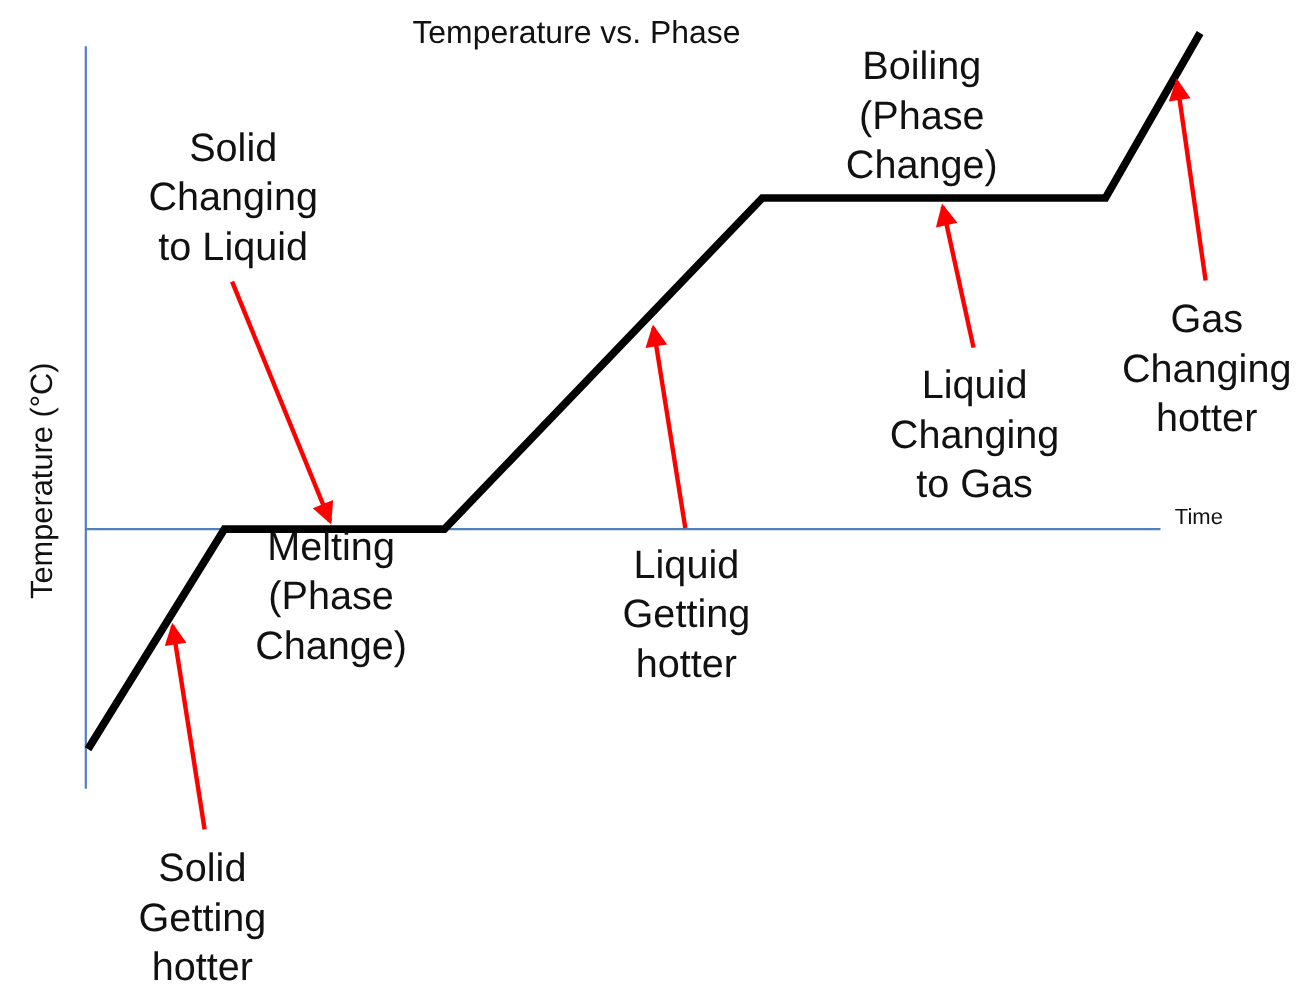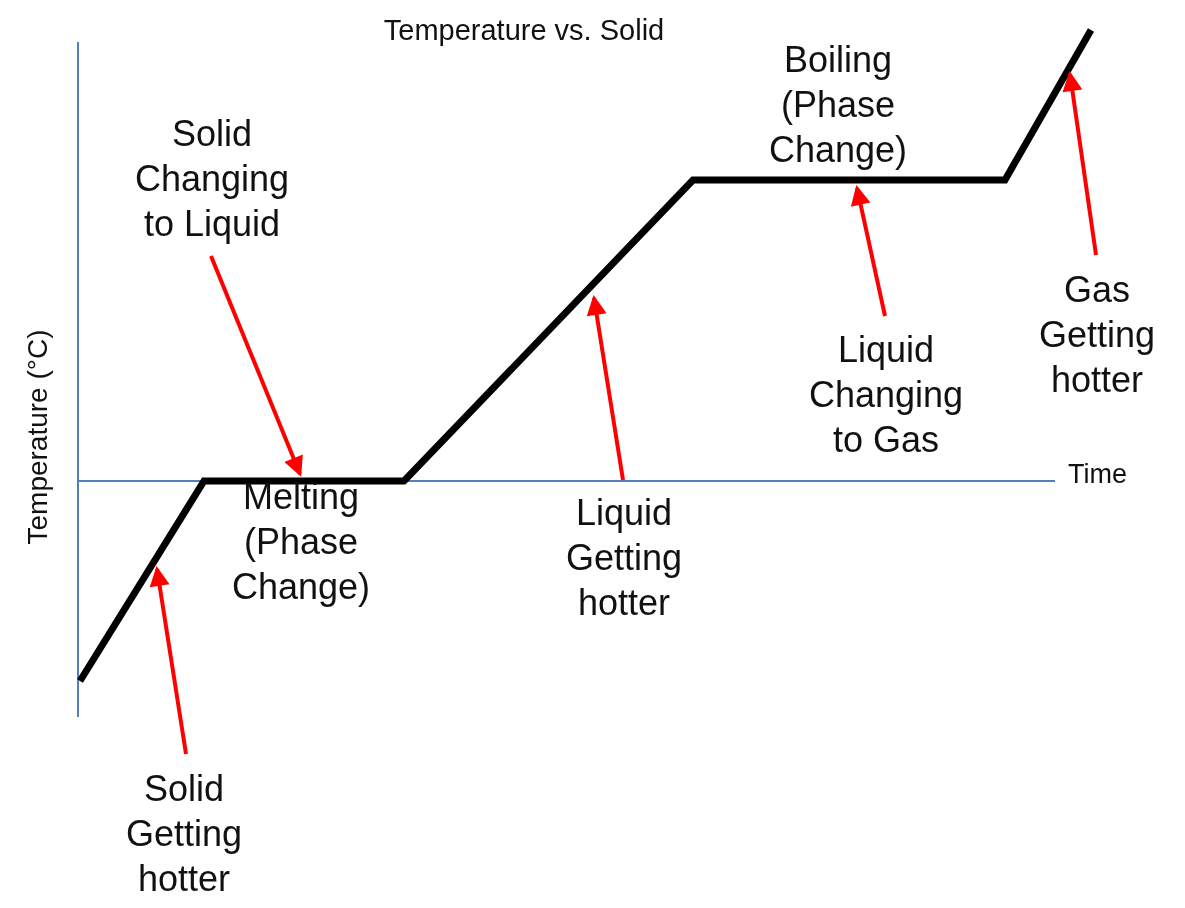--- a/index.html
+++ b/index.html
@@ -24,21 +24,21 @@
   #chart-title {
     position: absolute;
     left: 524px; top: 14px;
     transform: translateX(-50%);
     font-size: 29px;
     white-space: nowrap;
   }
   #x-axis-label {
     position: absolute;
     left: 1068px; top: 459px;
-    font-size: 27px;
+    font-size: 20px;
     white-space: nowrap;
   }
   #y-axis-label {
     position: absolute;
     left: 38px; top: 437px;
     transform: translate(-50%, -50%) rotate(-90deg);
     font-size: 28px;
     white-space: nowrap;
   }
   #lbl-solid-changing-to-liquid { left: 212px;  top: 111px; }
@@ -69,39 +69,39 @@
       </g>
     <g id="arrows-group">
         <line x1="186" y1="754" x2="157" y2="569" stroke="#ff0000" stroke-width="4" marker-end="url(#arrowhead)"></line>
         <line x1="211" y1="256" x2="300" y2="474" stroke="#ff0000" stroke-width="4" marker-end="url(#arrowhead)"></line>
         <line x1="623" y1="480" x2="594" y2="298" stroke="#ff0000" stroke-width="4" marker-end="url(#arrowhead)"></line>
         <line x1="885" y1="316" x2="857" y2="188" stroke="#ff0000" stroke-width="4" marker-end="url(#arrowhead)"></line>
         <line x1="1096" y1="255" x2="1070" y2="74" stroke="#ff0000" stroke-width="4" marker-end="url(#arrowhead)"></line>
       </g>
   </svg>
 
-  <div id="chart-title">Temperature vs. Solid</div>
+  <div id="chart-title">Temperature vs. Phase</div>
   <div id="x-axis-label">Time</div>
   <div id="y-axis-label">Temperature (°C)</div>
 
   <div class="lbl" id="lbl-solid-changing-to-liquid">Solid
 Changing
 to Liquid</div>
   <div class="lbl" id="lbl-melting">Melting
 (Phase
 Change)</div>
   <div class="lbl" id="lbl-liquid-getting-hotter">Liquid
 Getting
 hotter</div>
   <div class="lbl" id="lbl-boiling">Boiling
 (Phase
 Change)</div>
   <div class="lbl" id="lbl-liquid-changing-to-gas">Liquid
 Changing
 to Gas</div>
   <div class="lbl" id="lbl-gas-getting-hotter">Gas
-Getting
+Changing
 hotter</div>
   <div class="lbl" id="lbl-solid-getting-hotter">Solid
 Getting
 hotter</div>
 
 </div>
 
 </body></html>

